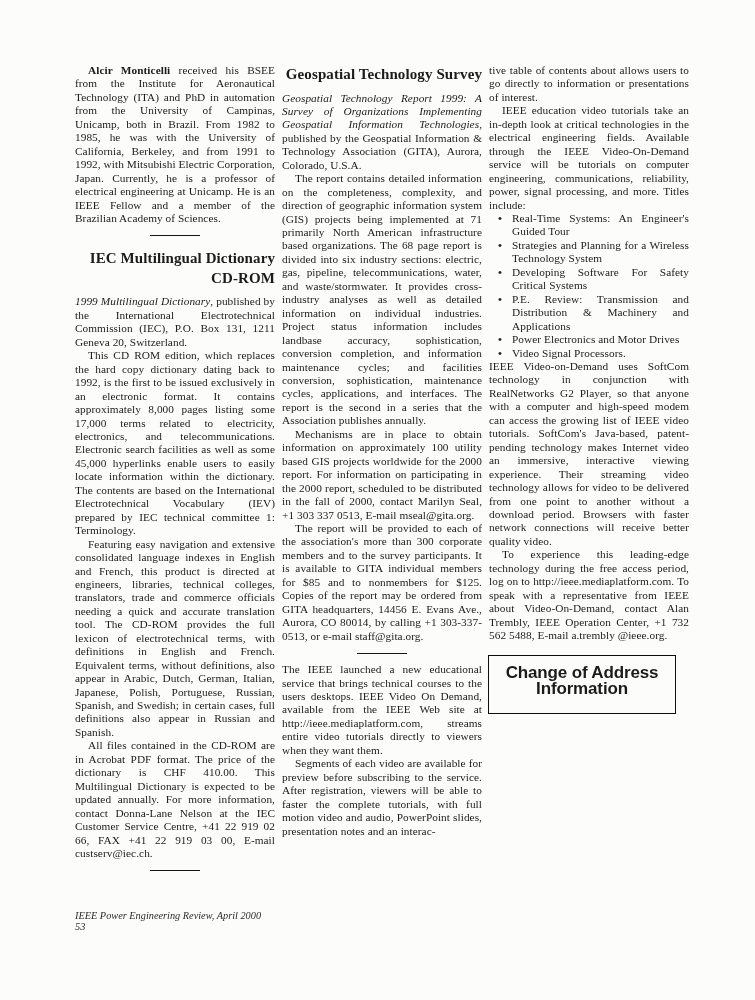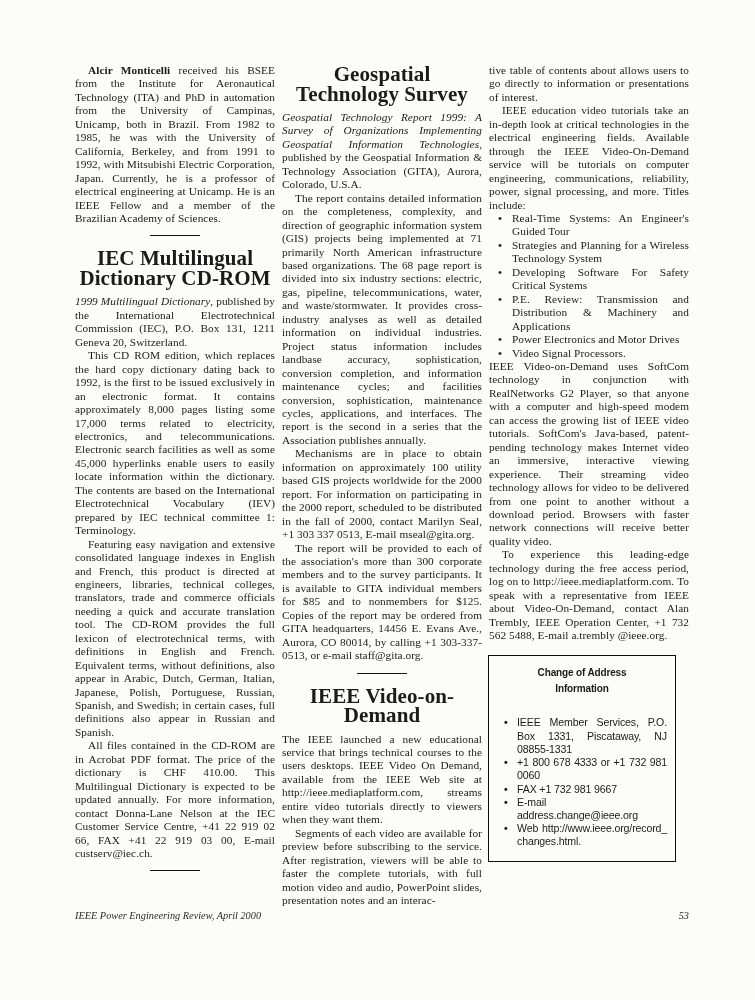--- a/index.html
+++ b/index.html
@@ -29,25 +29,25 @@
     text-align: justify;
     font-size: 11.3px;
     line-height: 13.45px;
     letter-spacing: 0.05px;
     hyphens: auto;
     -webkit-hyphens: auto;
   }
   .col p { margin: 0; }
   .col p.indent { text-indent: 13px; }
   h2.sec-title {
-    font-size: 21px;
+    font-size: 15px;
     line-height: 19.5px;
     font-weight: bold;
     margin: 13px 0 7px 0;
-    text-align: center;
+    text-align: right;
     letter-spacing: 0.1px;
   }
   h2.sec-title.first { margin-top: 1px; }
   .divider {
     width: 50px; height: 0;
     border-top: 1.6px solid #141414;
     margin: 10px auto 9px auto;
   }
   .b { font-weight: bold; }
   .i { font-style: italic; }
@@ -73,36 +73,37 @@
     padding: 7px 8px 12px 8px;
     font-family: "Liberation Sans", sans-serif;
     font-size: 10.6px;
     line-height: 13.2px;
     letter-spacing: -0.15px;
     text-align: justify;
   }
   .addr-title {
     text-align: center;
     font-weight: bold;
-    font-size: 10px;
+    font-size: 17px;
     line-height: 15.5px;
-    margin: 2px 0 20px 0;
+    margin: 2px 0 5px 0;
   }
   .addr-intro { text-indent: 12px; margin: 0; }
   .addr-box ul.dot-list li { padding-left: 20px; }
   .addr-box ul.dot-list li::before { left: 7px; }
   .footer {
     position: absolute;
     top: 910px; left: 75px; right: 66px;
     display: flex;
     justify-content: space-between;
     align-items: baseline;
     font-size: 10.3px;
     font-style: italic;
     color: #2a2a2a;
+    flex-direction: column;
   }
 </style>
 </head>
 <body>
 
 <div class="page">
   <div class="columns">
 
     <div class="col">
       <p class="indent"><span class="b">Alcir Monticelli</span><span> received his BSEE from the Institute for Aeronautical Technology (ITA) and PhD in automation from the University of Campinas, Unicamp, both in Brazil. From 1982 to 1985, he was with the University of California, Berkeley, and from 1991 to 1992, with Mitsubishi Electric Corporation, Japan. Currently, he is a professor of electrical engineering at Unicamp. He is an IEEE Fellow and a member of the Brazilian Academy of Sciences.</span></p>
@@ -120,21 +121,20 @@
 
     <div class="col">
       <h2 class="sec-title first">Geospatial Technology Survey</h2>
       <p><span class="i">Geospatial Technology Report 1999: A Survey of Organizations Implementing Geospatial Information Technologies</span><span>, published by the Geospatial Information &amp; Technology Association (GITA), Aurora, Colorado, U.S.A.</span></p>
       <p class="indent">The report contains detailed information on the completeness, complexity, and direction of geographic information system (GIS) projects being implemented at 71 primarily North American infrastructure based organizations. The 68 page report is divided into six industry sections: electric, gas, pipeline, telecommunications, water, and waste/stormwater. It provides cross-industry analyses as well as detailed information on individual industries. Project status information includes landbase accuracy, sophistication, conversion completion, and information maintenance cycles; and facilities conversion, sophistication, maintenance cycles, applications, and interfaces. The report is the second in a series that the Association publishes annually.</p>
       <p class="indent">Mechanisms are in place to obtain information on approximately 100 utility based GIS projects worldwide for the 2000 report. For information on participating in the 2000 report, scheduled to be distributed in the fall of 2000, contact Marilyn Seal, +1 303 337 0513, E-mail mseal@gita.org.</p>
       <p class="indent">The report will be provided to each of the association's more than 300 corporate members and to the survey participants. It is available to GITA individual members for $85 and to nonmembers for $125. Copies of the report may be ordered from GITA headquarters, 14456 E. Evans Ave., Aurora, CO 80014, by calling +1 303-337-0513, or e-mail staff@gita.org.</p>
 
       <div class="divider"></div>
 
-      <h2 class="sec-title">IEEE Video-on-Demand</h2>
       <p>The IEEE launched a new educational service that brings technical courses to the users desktops. IEEE Video On Demand, available from the IEEE Web site at http://ieee.mediaplatform.com, streams entire video tutorials directly to viewers when they want them.</p>
       <p class="indent">Segments of each video are available for preview before subscribing to the service. After registration, viewers will be able to faster the complete tutorials, with full motion video and audio, PowerPoint slides, presentation notes and an interac-</p>
     </div>
 
     <div class="col">
       <p>tive table of contents about allows users to go directly to information or presentations of interest.</p>
       <p class="indent">IEEE education video tutorials take an in-depth look at critical technologies in the electrical engineering fields. Available through the IEEE Video-On-Demand service will be tutorials on computer engineering, communications, reliability, power, signal processing, and more. Titles include:</p>
 
       <ul class="dot-list">
         <li>Real-Time Systems: An Engineer's Guided Tour</li>
@@ -146,27 +146,20 @@
       </ul>
 
       <p>IEEE Video-on-Demand uses SoftCom technology in conjunction with RealNetworks G2 Player, so that anyone with a computer and high-speed modem can access the growing list of IEEE video tutorials. SoftCom's Java-based, patent-pending technology makes Internet video an immersive, interactive viewing experience. Their streaming video technology allows for video to be delivered from one point to another without a download period. Browsers with faster network connections will receive better quality video.</p>
       <p class="indent">To experience this leading-edge technology during the free access period, log on to http://ieee.mediaplatform.com. To speak with a representative from IEEE about Video-On-Demand, contact Alan Trembly, IEEE Operation Center, +1 732 562 5488, E-mail a.trembly @ieee.org.</p>
 
       <div class="addr-box">
         <div class="addr-title">
           <div>Change of Address</div>
           <div>Information</div>
         </div>
-        <ul class="dot-list">
-          <li>IEEE Member Services, P.O. Box 1331, Piscataway, NJ 08855-1331</li>
-          <li>+1 800 678 4333 or +1 732 981 0060</li>
-          <li>FAX +1 732 981 9667</li>
-          <li>E-mail address.change@ieee.org</li>
-          <li>Web http://www.ieee.org/record_ changes.html.</li>
-        </ul>
       </div>
     </div>
   </div>
 
   <div class="footer">
     <span>IEEE Power Engineering Review, April 2000</span>
     <span>53</span>
   </div>
 </div>
 

